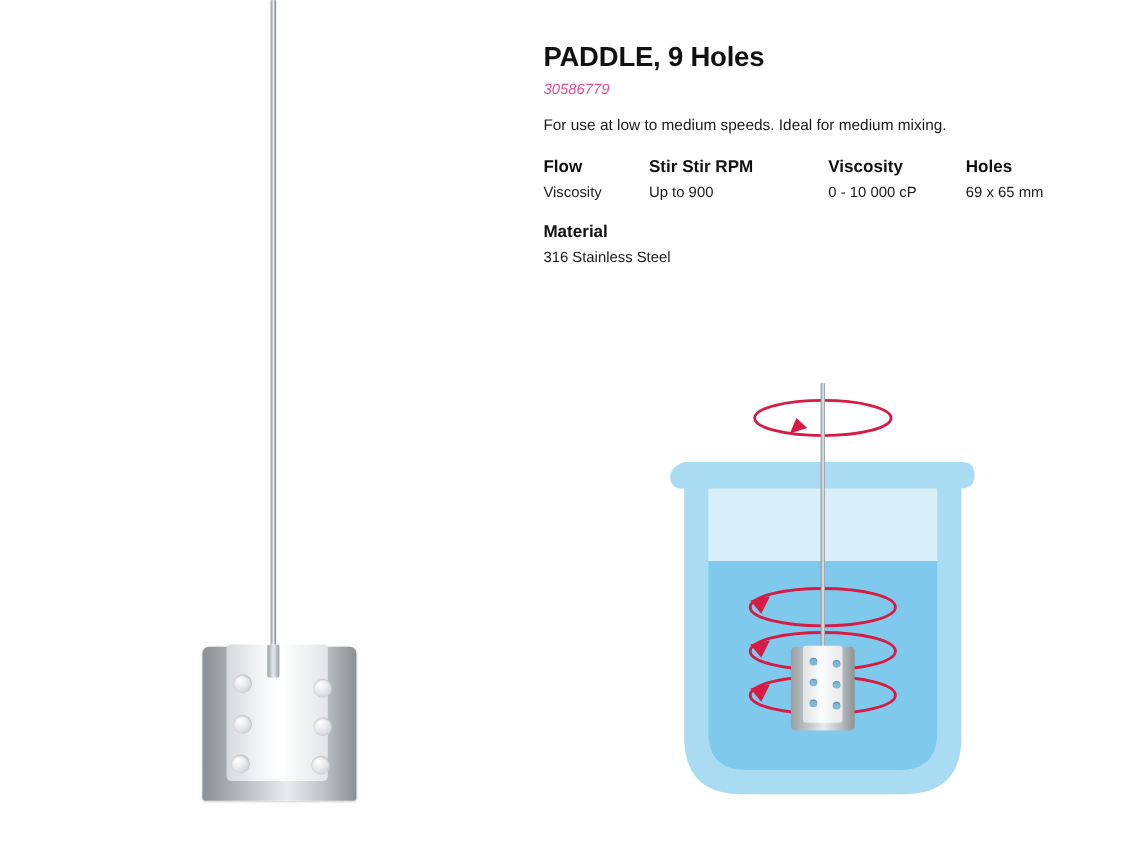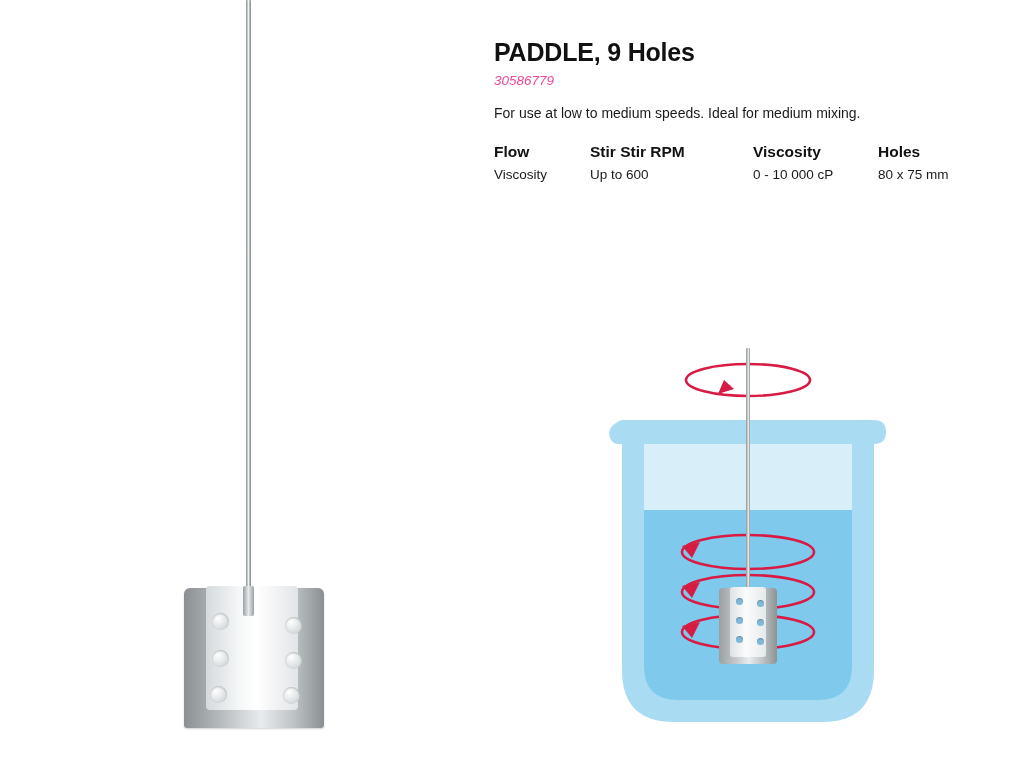--- a/index.html
+++ b/index.html
@@ -197,33 +197,37 @@
   <div class="product-code">30586779</div>
   <p class="product-desc">For use at low to medium speeds. Ideal for medium mixing.</p>
 
   <div class="spec-row r1">
     <div class="spec-cell c0">
       <div class="spec-label">Flow</div>
       <div class="spec-value">Viscosity</div>
     </div>
     <div class="spec-cell c1">
       <div class="spec-label">Stir Stir RPM</div>
-      <div class="spec-value">Up to 600</div>
+      <div class="spec-value">Up to 900</div>
     </div>
     <div class="spec-cell c2">
       <div class="spec-label">Viscosity</div>
       <div class="spec-value">0 - 10 000 cP</div>
     </div>
     <div class="spec-cell c3">
       <div class="spec-label">Holes</div>
-      <div class="spec-value">80 x 75 mm</div>
+      <div class="spec-value">69 x 65 mm</div>
     </div>
   </div>
 
   <div class="spec-row r2">
+    <div class="spec-cell c2">
+      <div class="spec-label">Material</div>
+      <div class="spec-value">316 Stainless Steel</div>
+    </div>
   </div>
 
 </div>
 
 <div id="beaker-diagram">
   <svg class="beaker-svg" width="320" height="420" viewBox="0 0 320 420">
 
     <g>
       <path d="M22 90 L22 340 Q22 392 74 392 L222 392 Q274 392 274 340 L274 90 Z" fill="#a9dcf2"></path>
 

